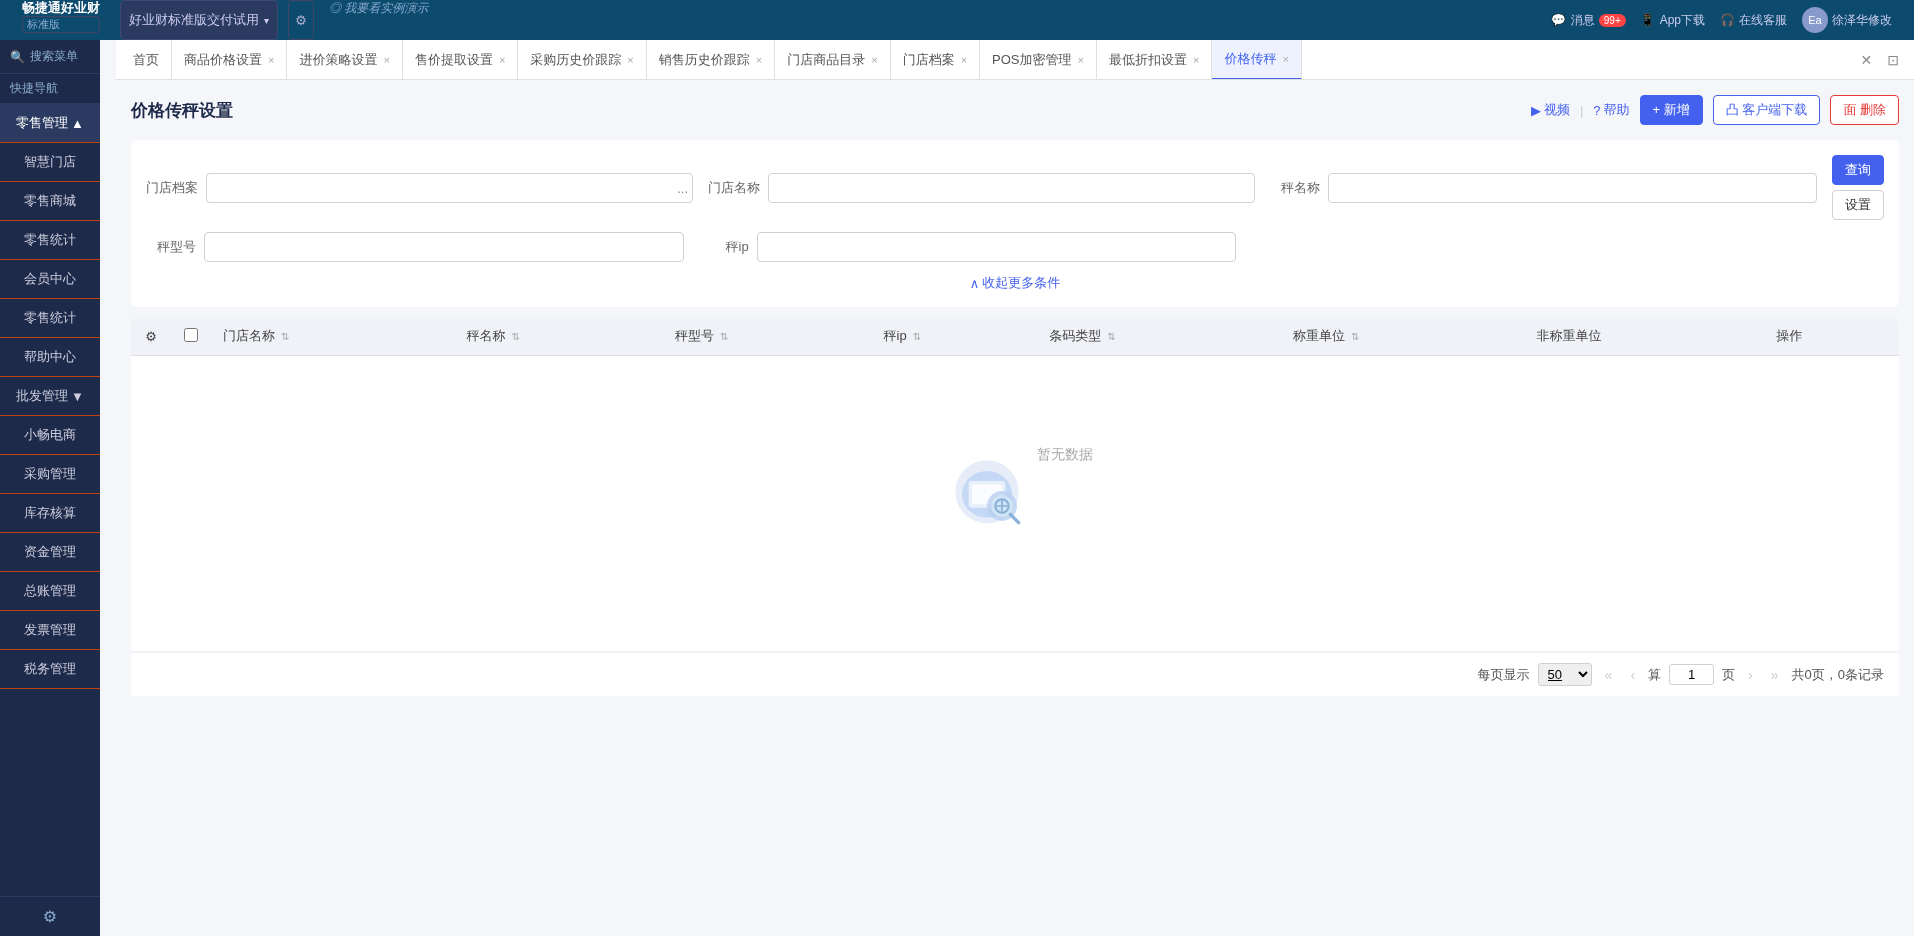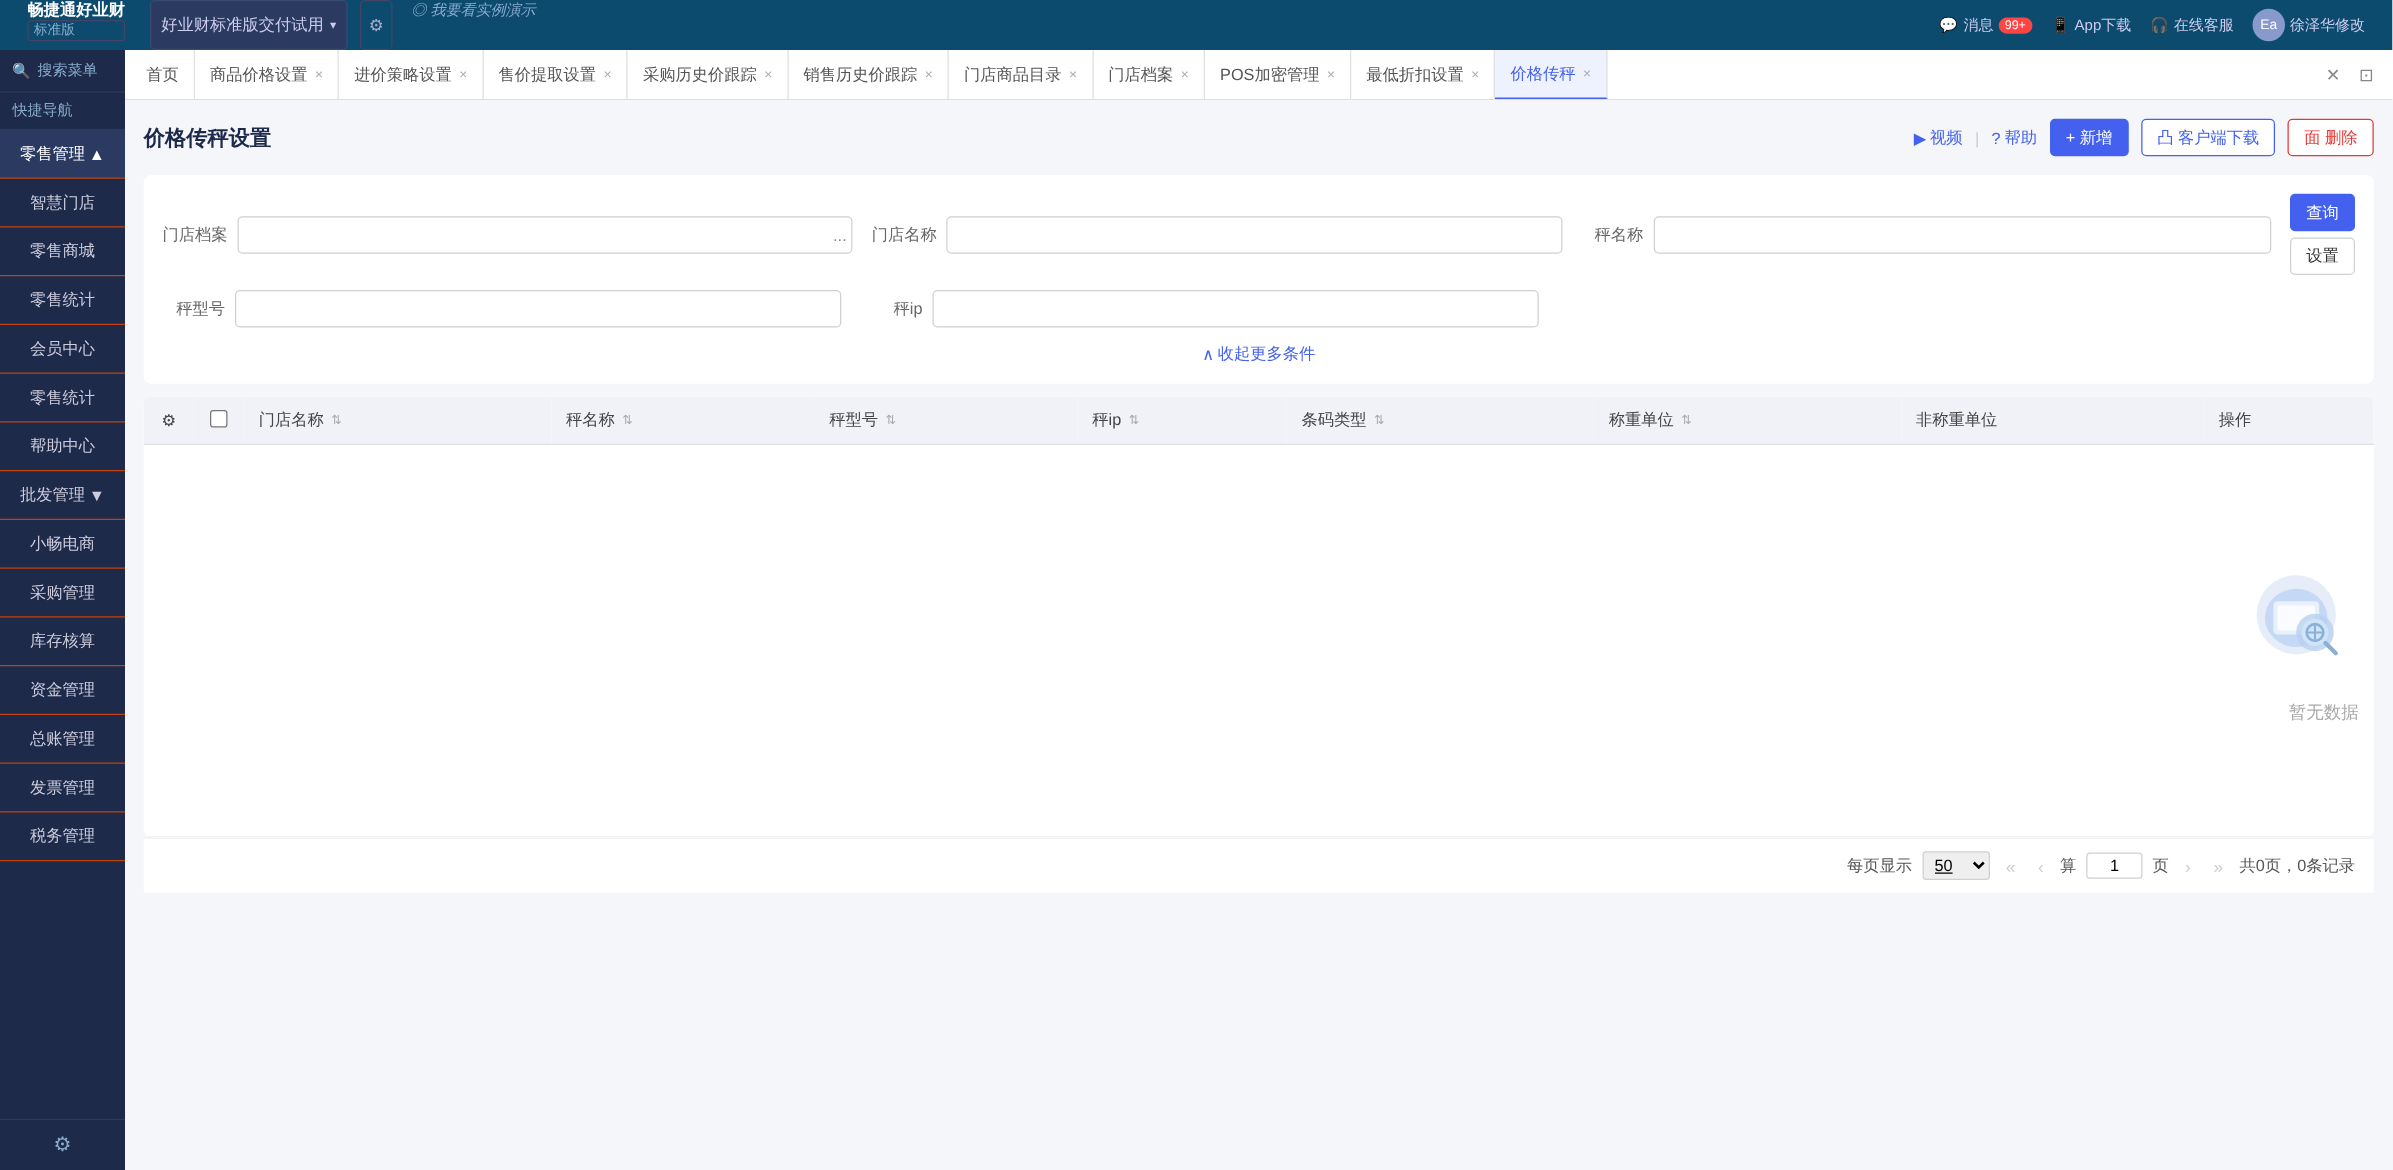--- a/index.html
+++ b/index.html
@@ -33,21 +33,21 @@
     .sidebar { width: 100px; background: #1e2a4a; color: #cce; display: flex; flex-direction: column; flex-shrink: 0; }
     .sidebar-search { padding: 8px 10px; border-bottom: 1px solid #2a3a60; cursor: pointer; font-size: 12px; color: #88aacc; display: flex; align-items: center; gap: 5px; }
     .sidebar-nav { padding: 6px 10px; font-size: 12px; color: #88aacc; cursor: pointer; border-bottom: 1px solid #2a3a60; }
     .sidebar-item { padding: 10px 5px; text-align: center; cursor: pointer; font-size: 13px; color: #ccd; border-bottom: 1px solid #c2410c; }
     .sidebar-item.active { background: #2a3a60; color: #fff; }
     .sidebar-item.has-arrow { display: flex; align-items: center; justify-content: center; gap: 3px; }
     .sidebar-bottom { margin-top: auto; padding: 10px 5px; text-align: center; border-top: 1px solid #2a3a60; }
     .sidebar-bottom .gear-icon { font-size: 16px; color: #88aacc; cursor: pointer; }
 
     
-    .content-area { flex: 1; display: flex; flex-direction: column; overflow: hidden; }
+    .content-area { flex: 1; display: flex; flex-direction: column; overflow: hidden; padding-left: 16px; }
 
     
     .tab-bar {
       display: flex; align-items: center; background: #fff; border-bottom: 1px solid #e0e0e0;
       height: 40px; padding: 0 5px; overflow-x: auto; flex-shrink: 0;
     }
     .tab-bar::-webkit-scrollbar { height: 3px; }
     .tab-item {
       display: flex; align-items: center; gap: 4px; padding: 0 12px; height: 40px;
       border-right: 1px solid #e0e0e0; cursor: pointer; white-space: nowrap; color: #555; font-size: 13px;
@@ -95,21 +95,21 @@
       background: #f0f2f8; padding: 10px 12px; text-align: left; font-weight: 500;
       color: #444; border-bottom: 1px solid #e0e0e0; white-space: nowrap; font-size: 13px;
     }
     .data-table td { padding: 10px 12px; border-bottom: 1px solid #f0f0f0; color: #555; font-size: 13px; }
     .data-table .th-gear { width: 40px; text-align: center; }
     .data-table .th-check { width: 40px; text-align: center; }
     .sort-icon { font-size: 10px; color: #aaa; margin-left: 3px; }
     .th-sort { display: flex; align-items: center; gap: 3px; }
 
     
-    .empty-state { display: flex; flex-direction: column; align-items: flex-end; justify-content: center; padding: 80px 0; }
+    .empty-state { display: flex; flex-direction: row; align-items: flex-start; justify-content: center; padding: 80px 0; }
     .empty-icon { width: 100px; height: 100px; margin-bottom: 15px; }
     .empty-text { color: #aaa; font-size: 14px; }
 
     
     .pagination-bar {
       display: flex; align-items: center; justify-content: flex-end; gap: 8px;
       padding: 10px 15px; background: #fff; border-top: 1px solid #f0f0f0; font-size: 13px; color: #555;
     }
     .pagination-bar .page-size-select { border: 1px solid #d0d0d0; border-radius: 3px; padding: 2px 5px; font-size: 13px; text-decoration: underline; }
     .page-nav-btn { cursor: pointer; color: #888; padding: 2px 5px; border: none; background: none; font-size: 14px; }

